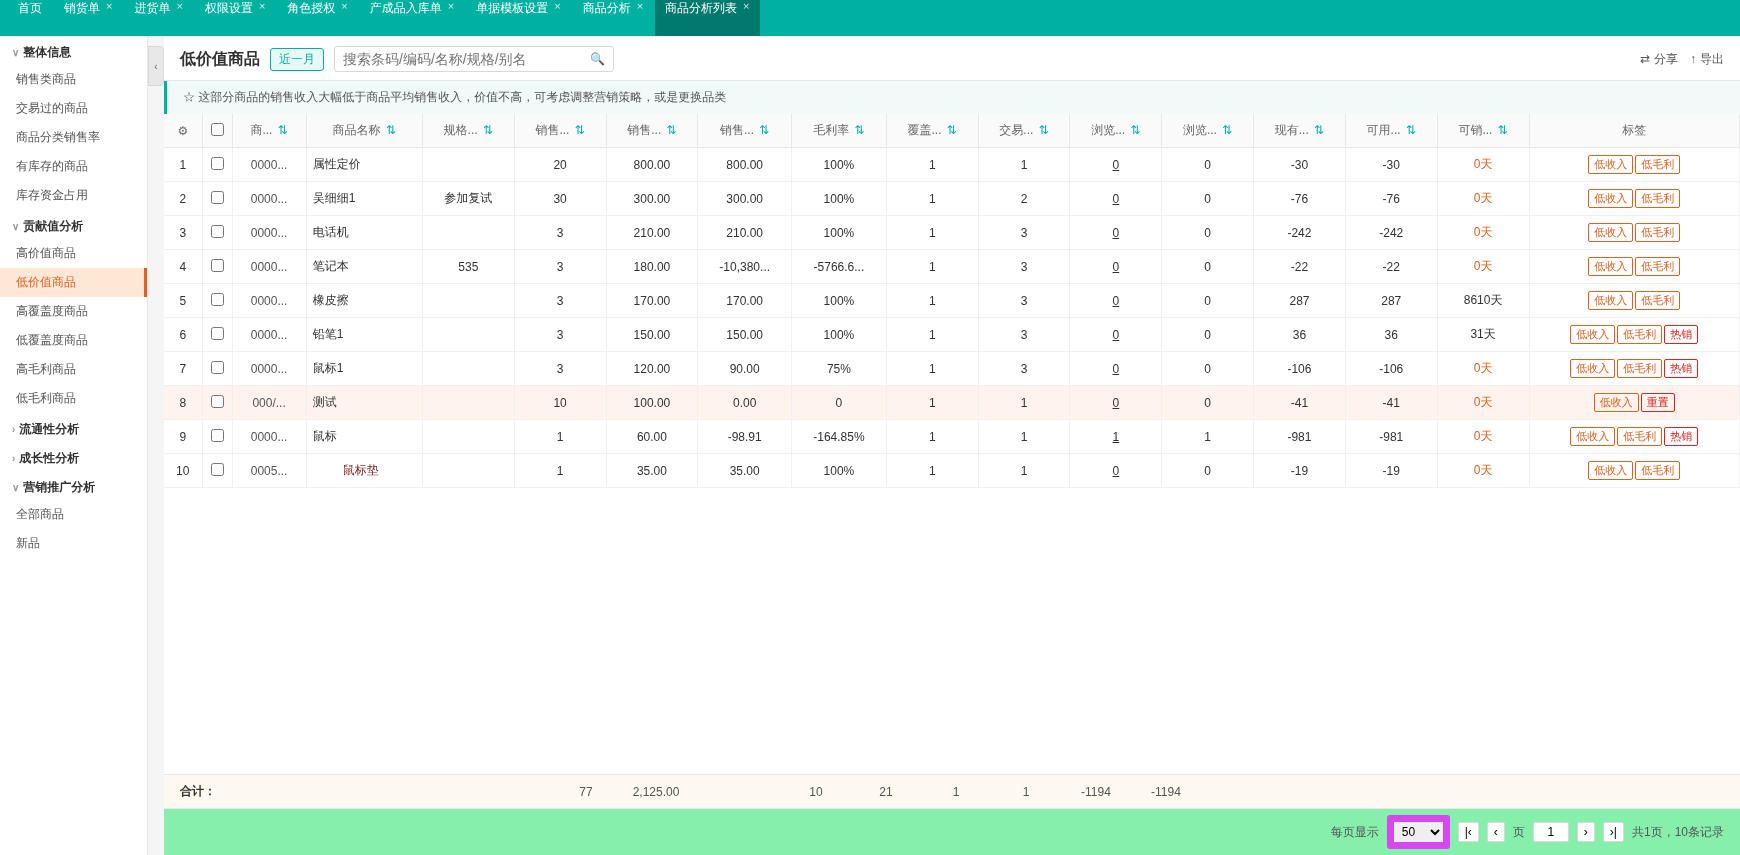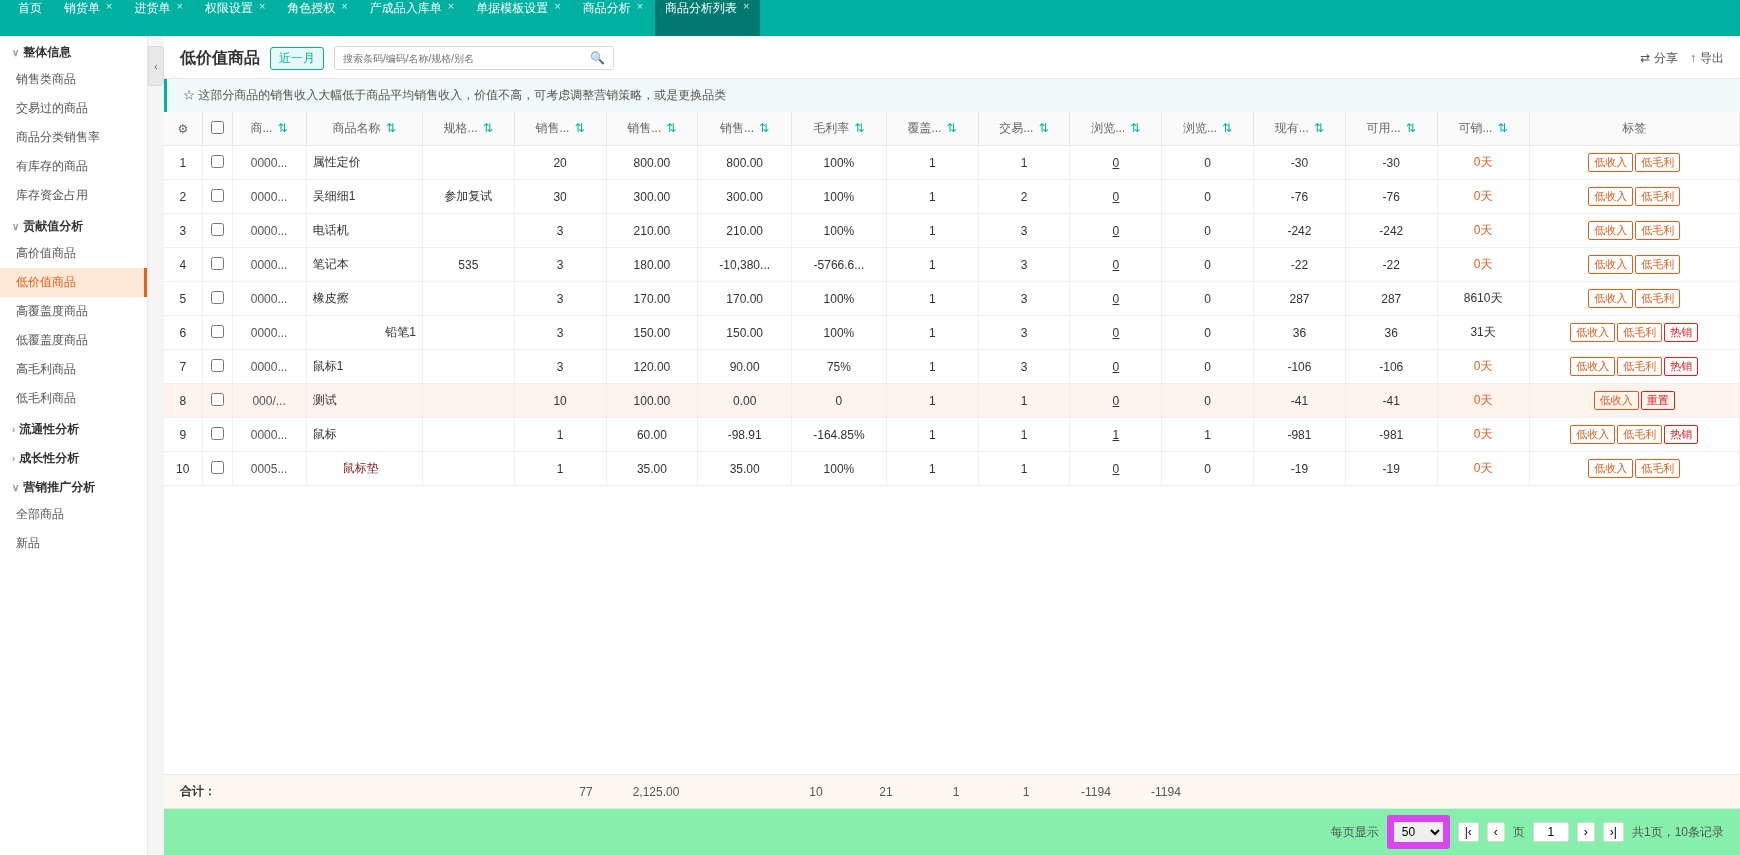--- a/index.html
+++ b/index.html
@@ -101,21 +101,21 @@
       font-size: 12px;
       color: #999;
       display: flex;
       align-items: center;
       gap: 4px;
     }
     .search-box input {
       border: none;
       outline: none;
       background: transparent;
-      font-size: 10px;
+      font-size: 14px;
       color: #ef4444;
       width: 100%;
     }
     .header-actions {
       margin-left: auto;
       display: flex;
       gap: 12px;
       align-items: center;
     }
     .action-btn {
@@ -490,21 +490,21 @@
               <td>0</td>
               <td>287</td>
               <td>287</td>
               <td style="color:#333;">8610天</td>
               <td><span class="tag tag-orange">低收入</span><span class="tag tag-orange">低毛利</span></td>
             </tr>
             <tr>
               <td>6</td>
               <td class="checkbox-cell"><input type="checkbox" style=""></td>
               <td style="color:#555;">0000...</td>
-              <td style="text-align:right;color:#333;">铅笔1</td>
+              <td style="text-align:left;color:#333;">铅笔1</td>
               <td></td>
               <td>3</td>
               <td>150.00</td>
               <td>150.00</td>
               <td>100%</td>
               <td>1</td>
               <td>3</td>
               <td><span class="link-underline">0</span></td>
               <td>0</td>
               <td>36</td>

